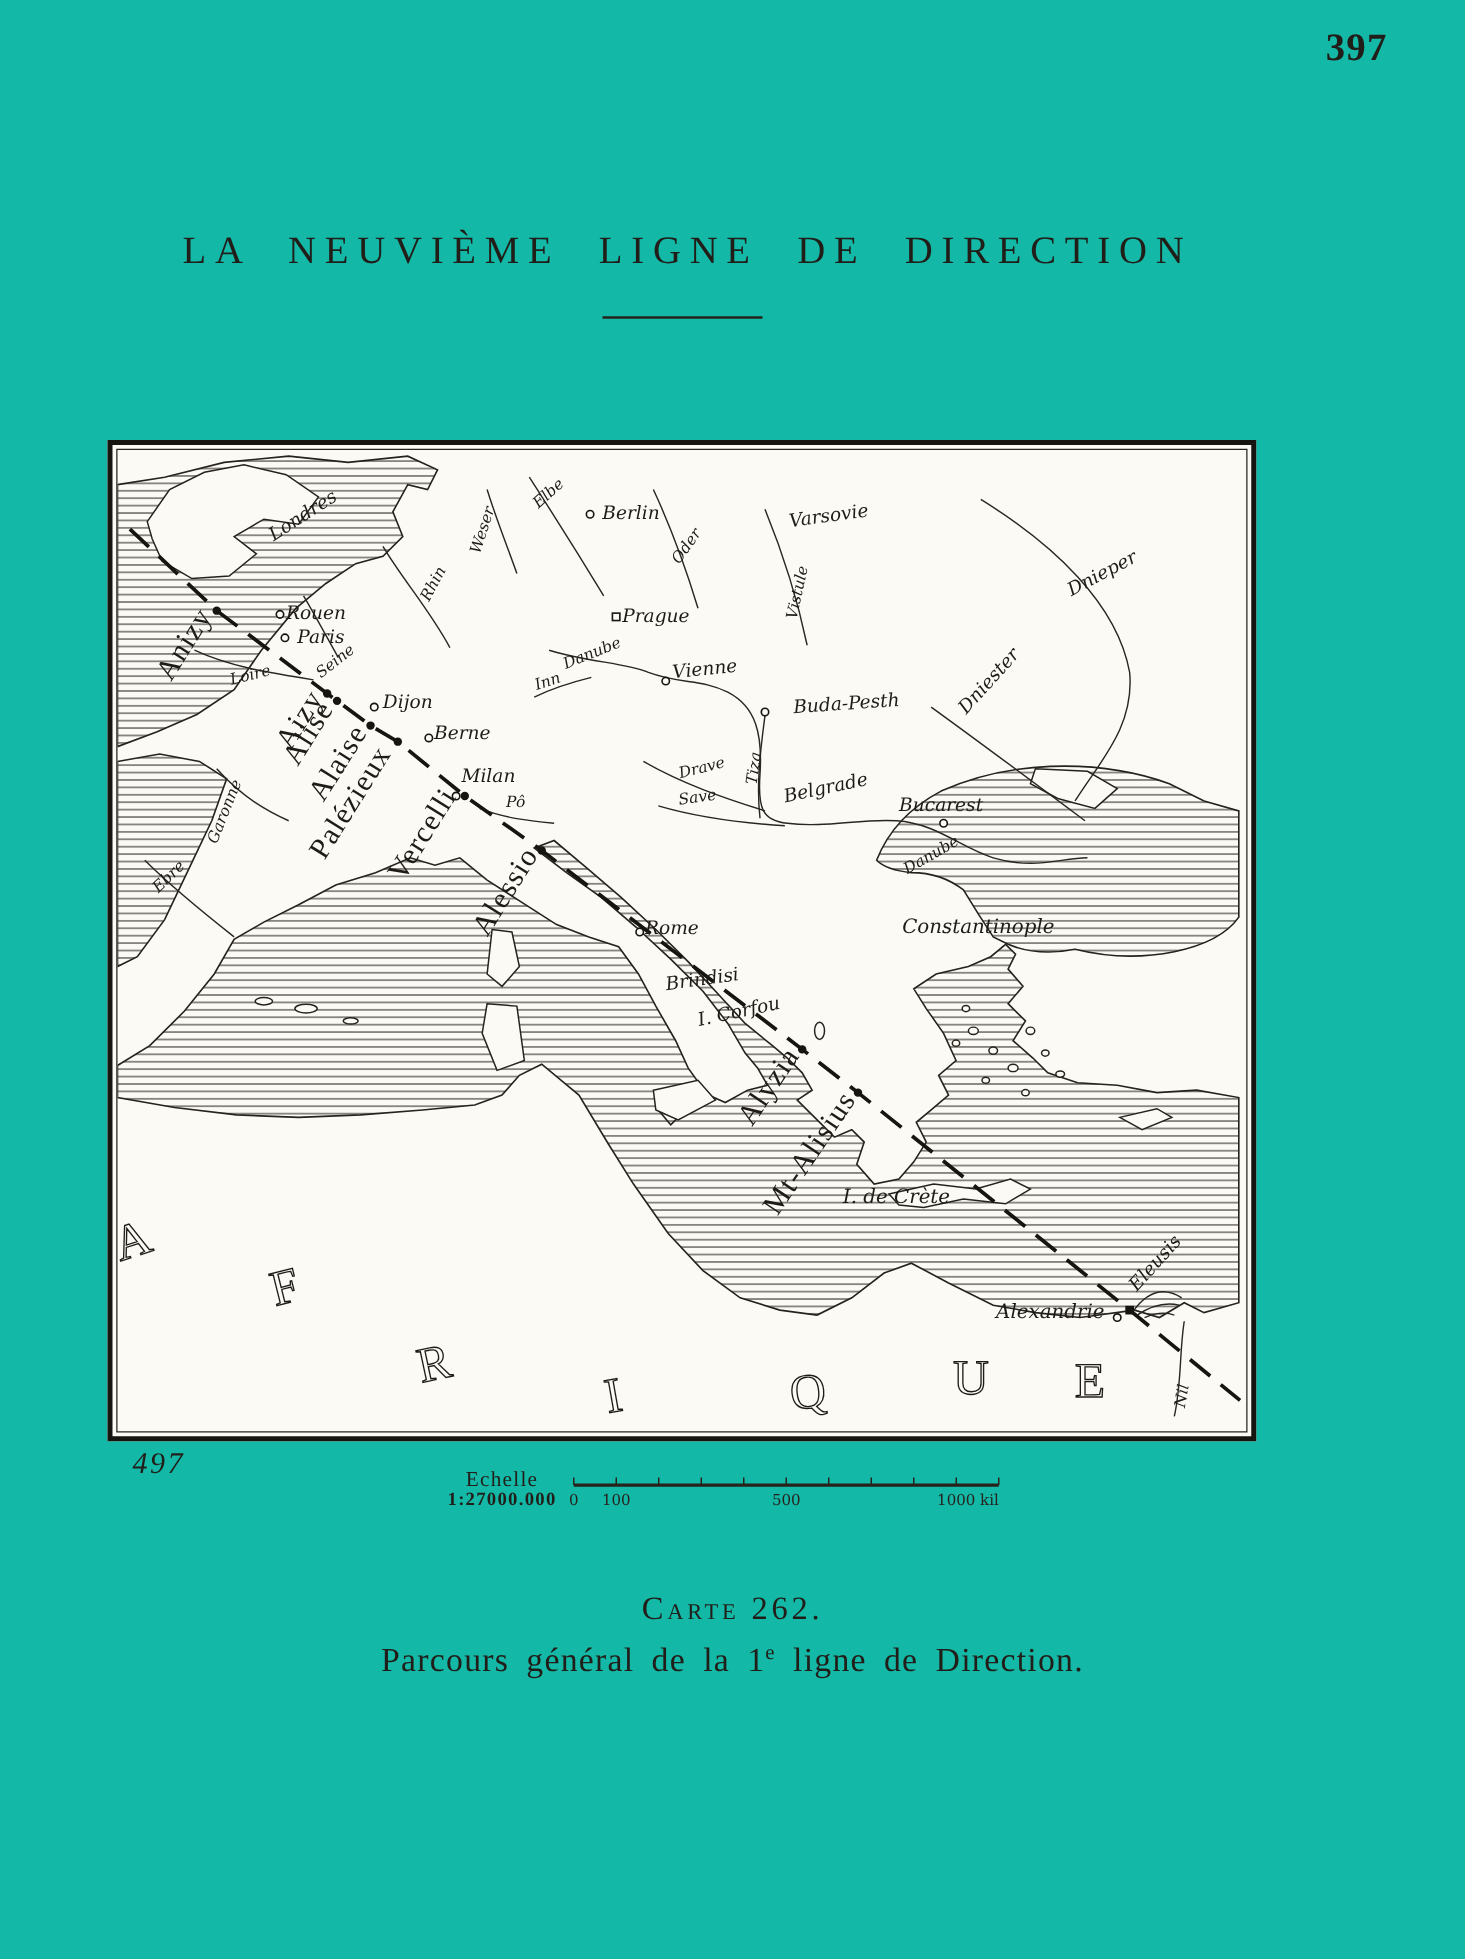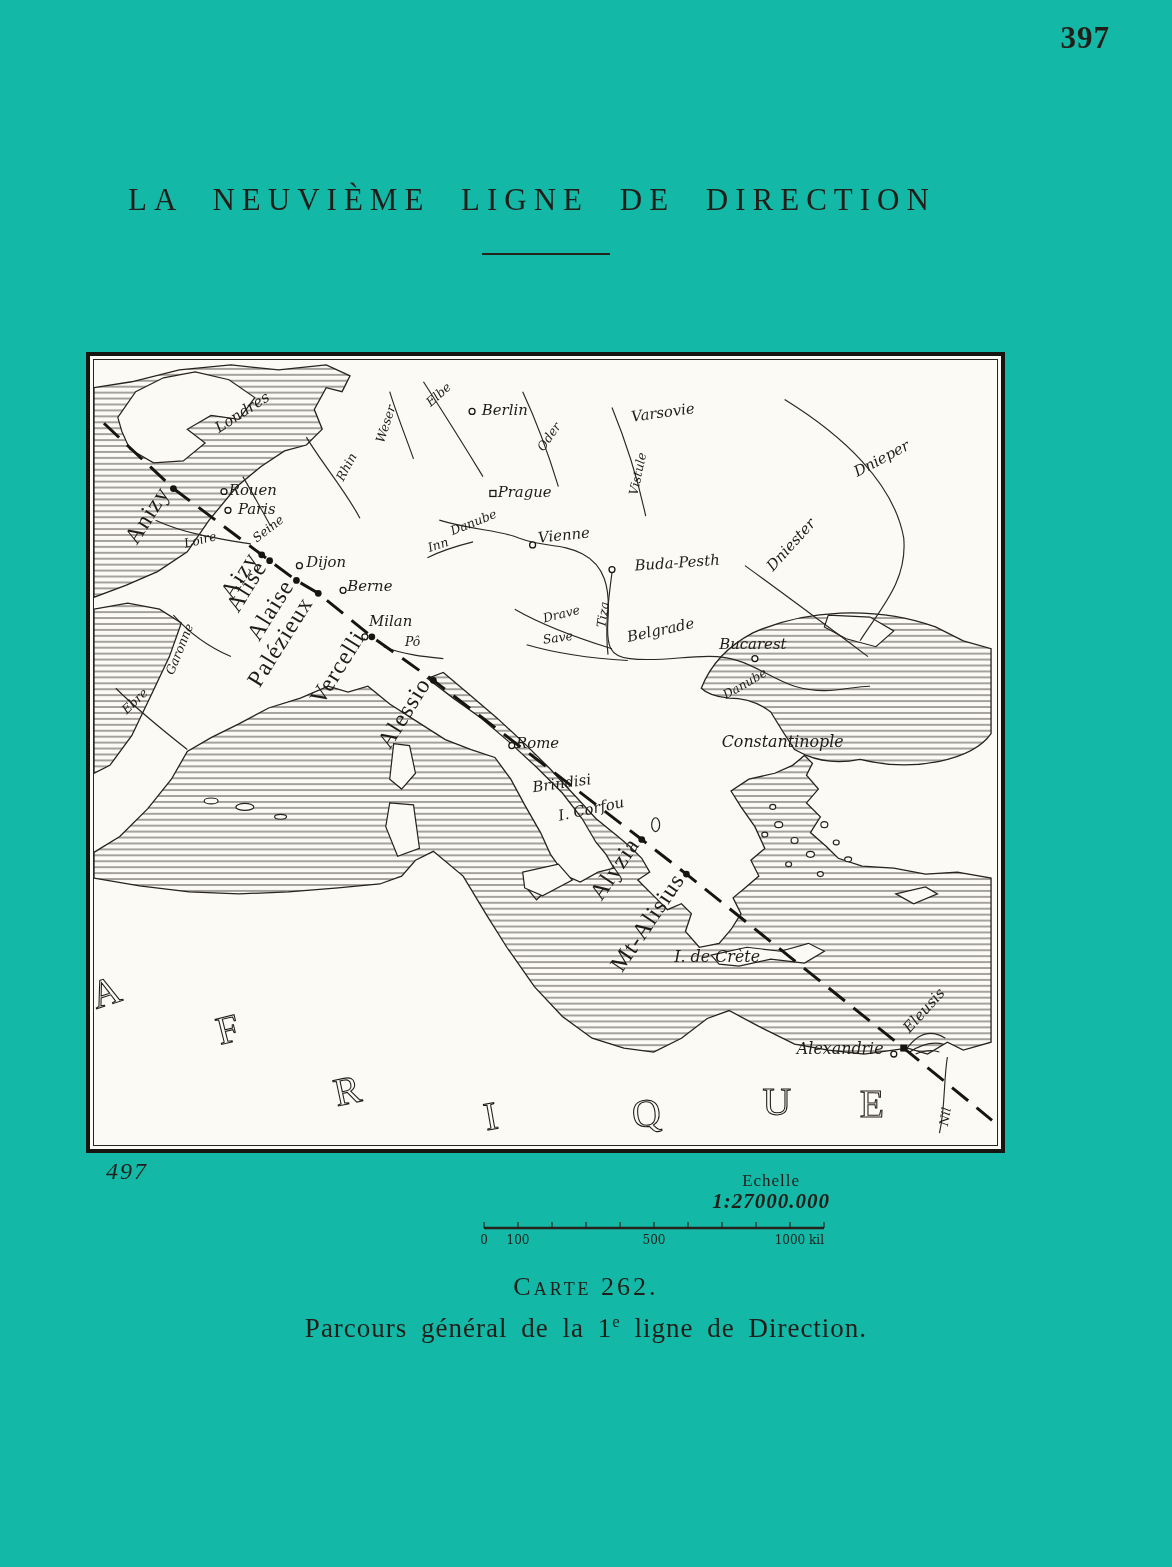--- a/index.html
+++ b/index.html
@@ -6,21 +6,21 @@
   .page{
     position:relative; width:1172px; height:1567px;
     background:#14b8a6; color:#211e19;
     font-family:"Liberation Serif", serif; overflow:hidden;
   }
   .page-number{
     position:absolute; top:20px; right:62px;
     font-size:31px; font-weight:600; letter-spacing:1px;
   }
   .doc-title{
-    position:absolute; top:182px; left:72px; width:920px;
+    position:absolute; top:182px; left:90px; width:920px;
     text-align:center; font-size:31px; letter-spacing:7px; word-spacing:16px;
     white-space:nowrap;
   }
   .title-rule{
     position:absolute; top:253px; left:482px; width:128px;
     border-top:2.5px solid #26231d; height:0;
   }
   .map-outer{
     position:absolute; left:86px; top:352px; width:919px; height:801px;
     box-sizing:border-box; border:4px solid #17150f; padding:3px;
@@ -30,25 +30,25 @@
     width:100%; height:100%; box-sizing:border-box;
     border:1.5px solid #26231d;
   }
   .map-inner svg{display:block; width:100%; height:100%;}
   .corner-number{
     position:absolute; left:106px; top:1158px;
     font-style:italic; font-size:24px; letter-spacing:2px;
   }
   .scale-block{
     position:absolute; left:358px; top:1172px; width:480px;
-    display:flex; align-items:flex-end;flex-direction:column;
+    display:flex; align-items:center;
   }
   .scale-text{ text-align:center; margin-right:8px; line-height:1.05;}
   .scale-text .l1{font-size:17px; letter-spacing:1px;}
-  .scale-text .l2{font-size:21px; font-weight:600; letter-spacing:1px;font-style:italic;}
+  .scale-text .l2{font-size:15px; font-weight:600; letter-spacing:1px;}
   .caption-1{
     position:absolute; top:1272px; left:0; width:1172px; text-align:center;
     font-variant:small-caps; font-size:26px; letter-spacing:3px;
   }
   .caption-2{
     position:absolute; top:1312px; left:0; width:1172px; text-align:center;
     font-size:27px; letter-spacing:1px; word-spacing:6px;
   }
   .caption-2 sup{font-size:0.62em;}
   

